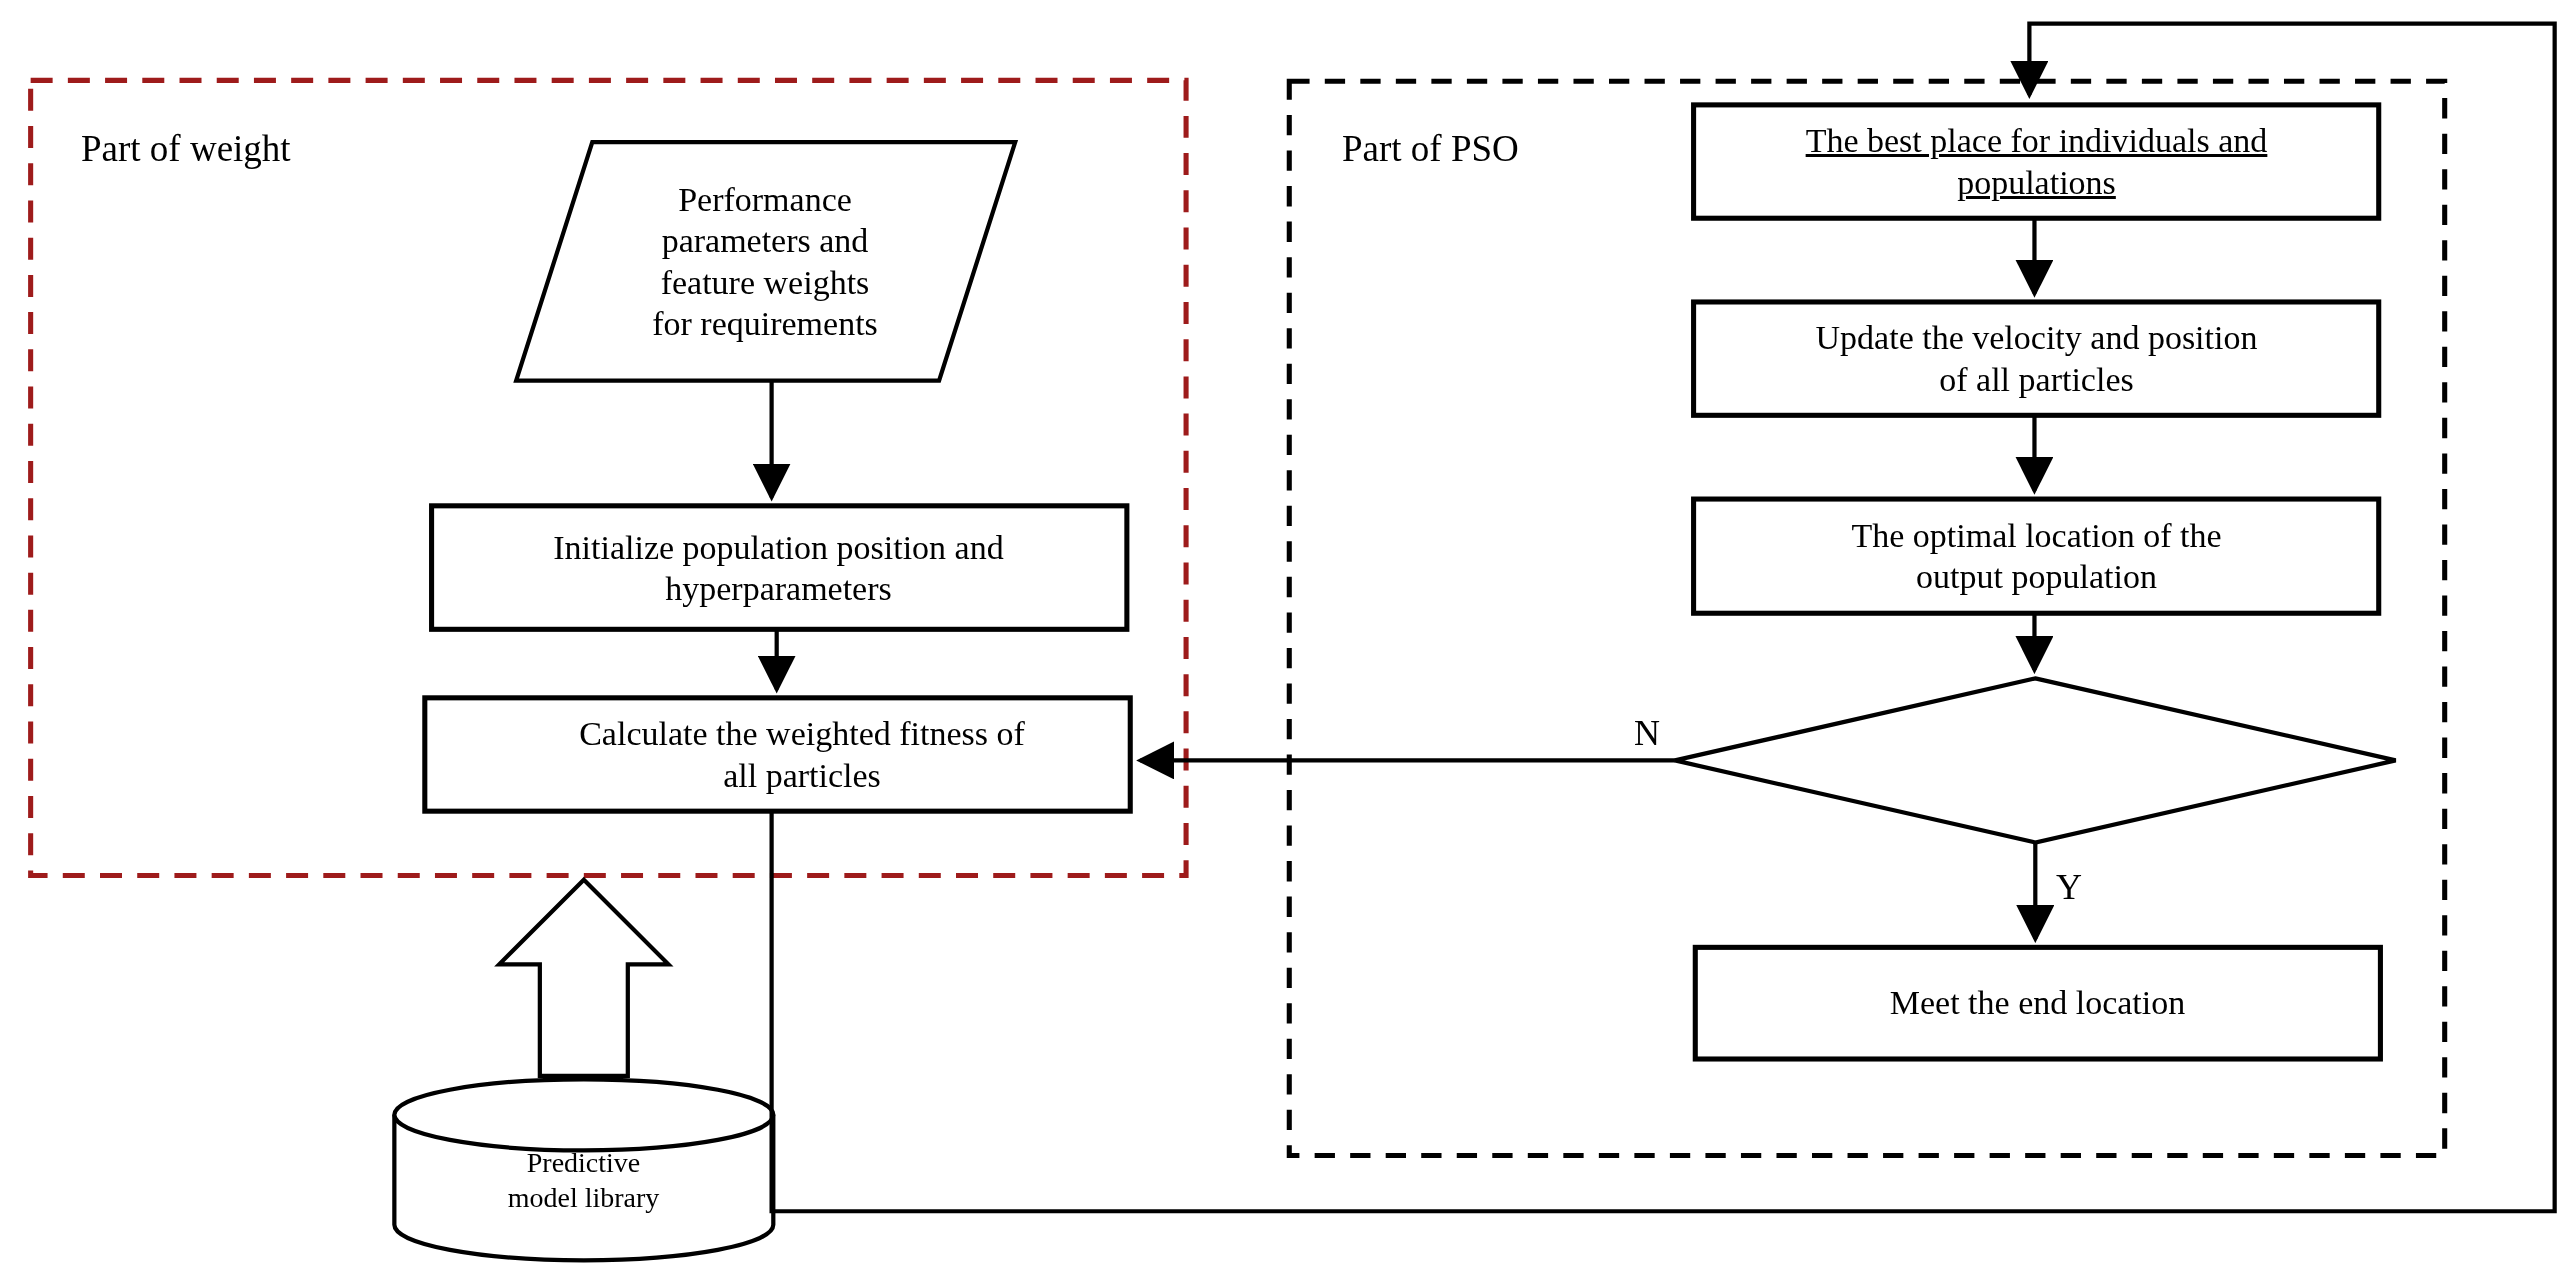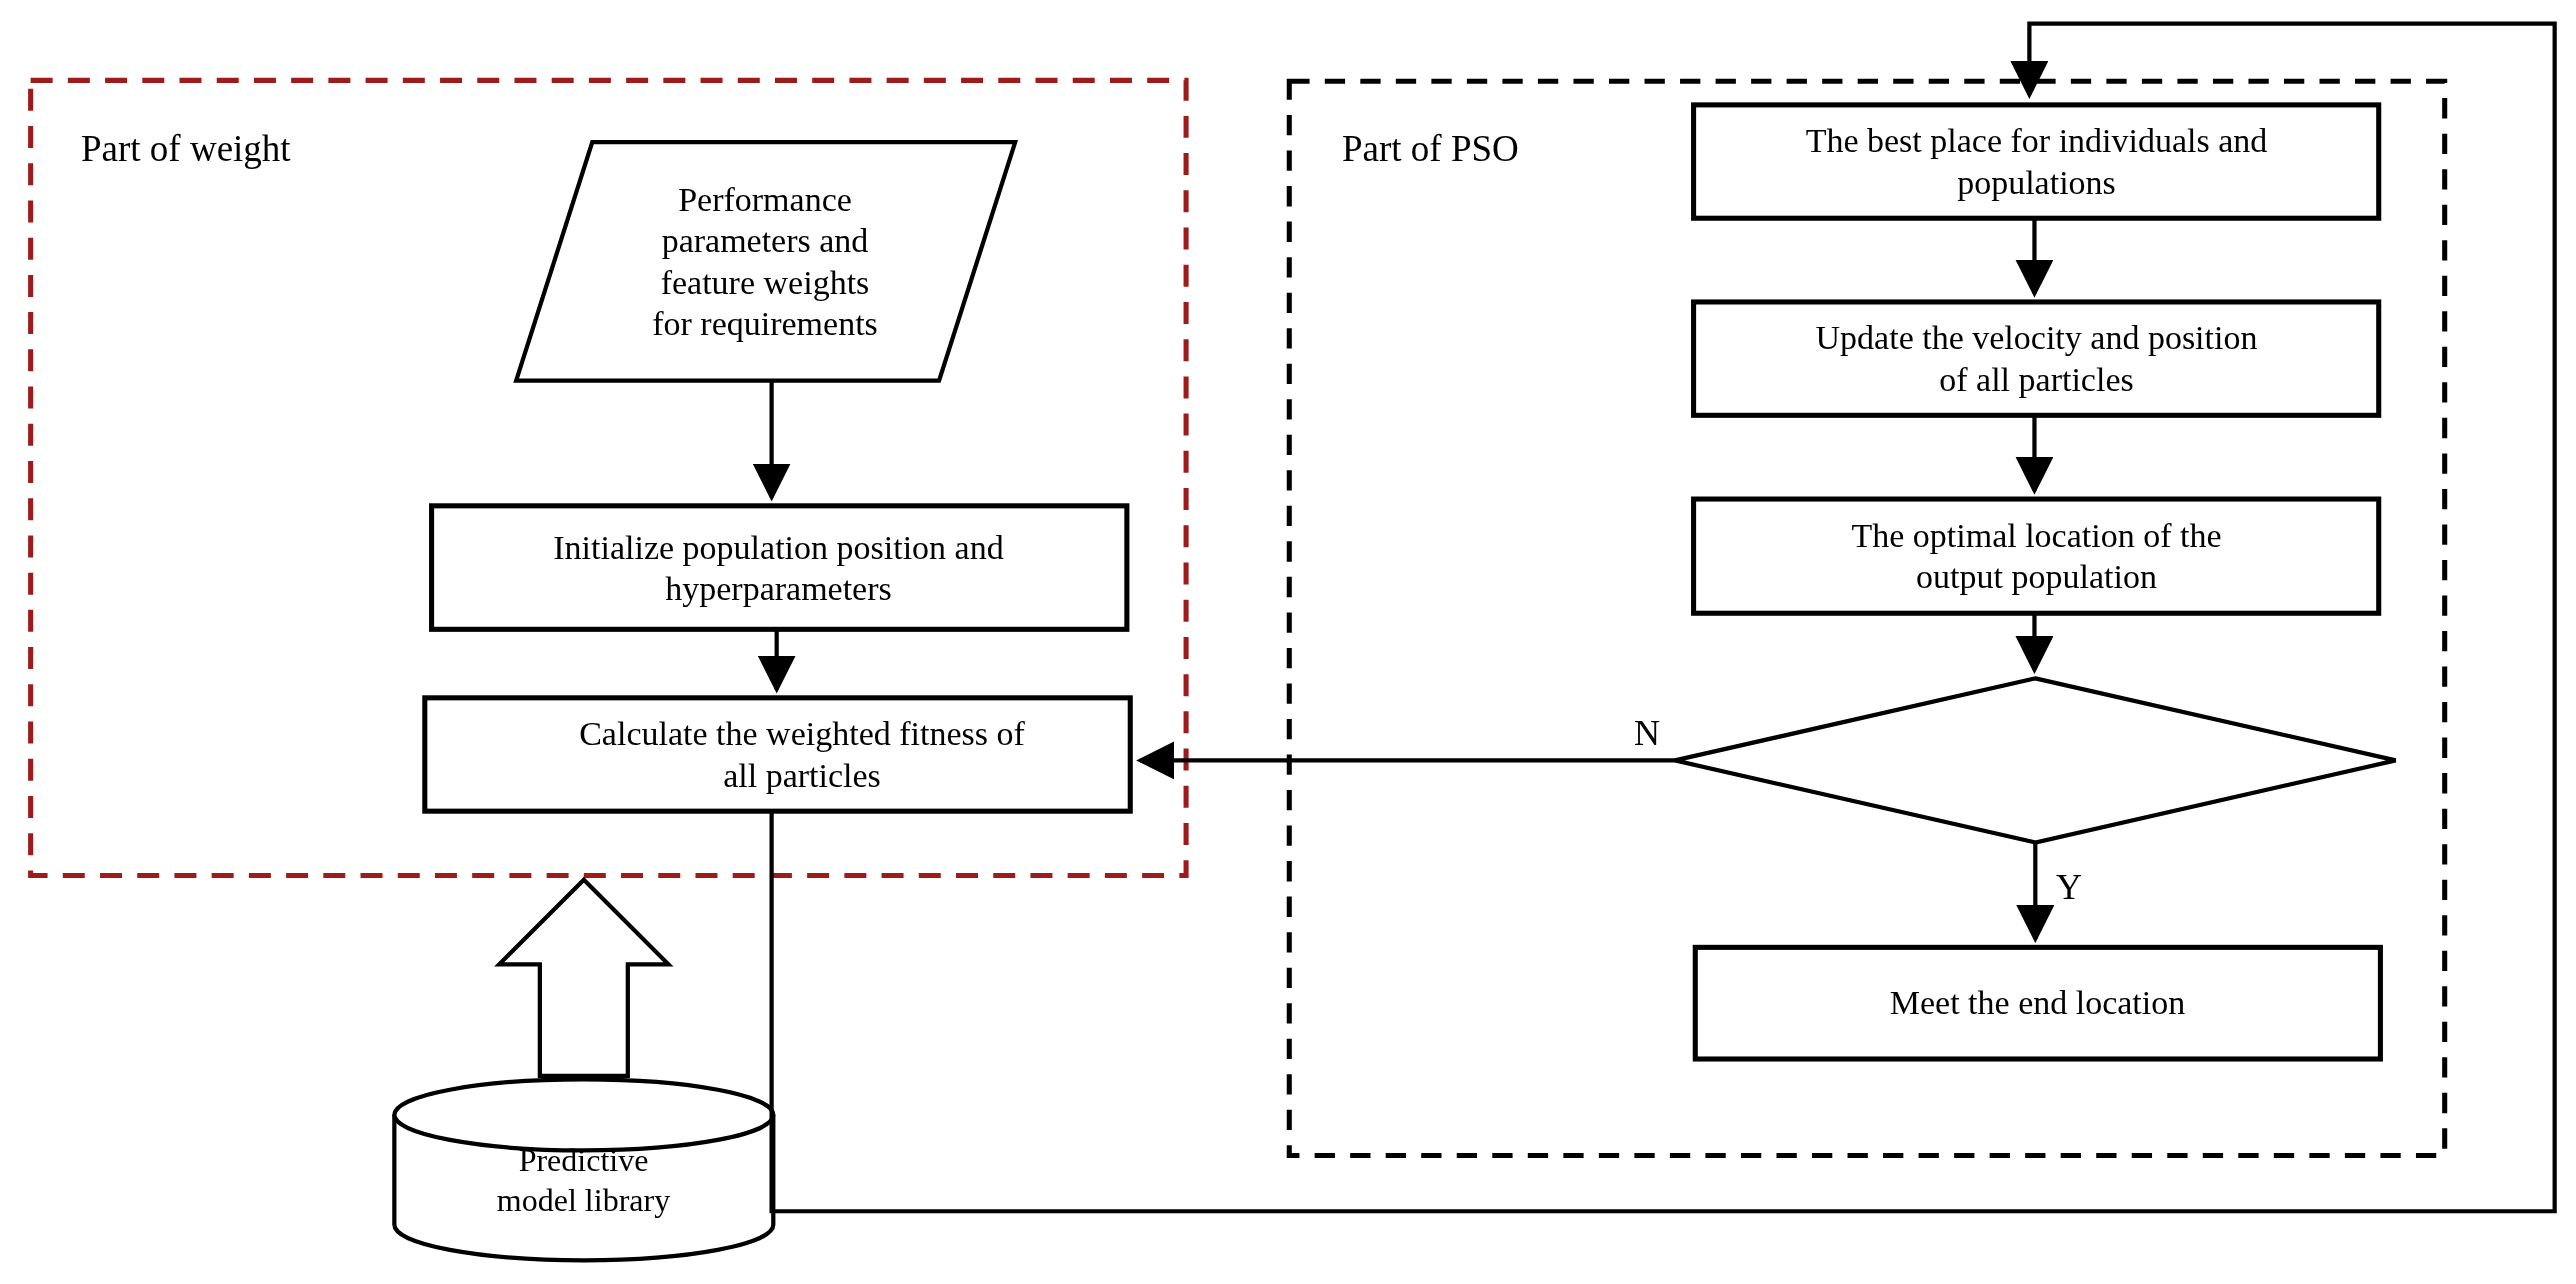--- a/index.html
+++ b/index.html
@@ -44,21 +44,21 @@
     position: absolute;
     font-size: 36px;
     color: #000000;
   }
   .cyl-label {
     position: absolute;
     display: flex;
     align-items: center;
     justify-content: center;
     text-align: center;
-    font-size: 32px;
+    font-size: 28px;
     line-height: 1.25;
     color: #000000;
     white-space: pre-line;
   }
 </style>
 </head>
 <body>
 
 <div id="canvas">
 
@@ -127,21 +127,21 @@
 parameters and
 feature weights
 for requirements</div>
 
   <div class="node-text box-label" style="left:449px; top:698px; width:706px; height:113px;">Calculate the weighted fitness of
 all particles</div>
 
   <div class="cyl-label" style="left:406px; top:1125px; width:355px; height:110px;">Predictive
 model library</div>
 
-  <div class="node-text box-label" style="left:1694px; top:105px; width:685px; height:113px;">The best place for individuals and
+  <div class="node-text box-label" style="left:1694px; top:105px; width:685px; height:113px;text-decoration:underline;">The best place for individuals and
 populations</div>
 
   <div class="node-text box-label" style="left:1694px; top:302px; width:685px; height:113px;">Update the velocity and position
 of all particles</div>
 
   <div class="node-text box-label" style="left:1694px; top:499px; width:685px; height:114px;">The optimal location of the
 output population</div>
 
 
   <div class="node-text box-label" style="left:1695px; top:947px; width:685px; height:112px;">Meet the end location</div>

